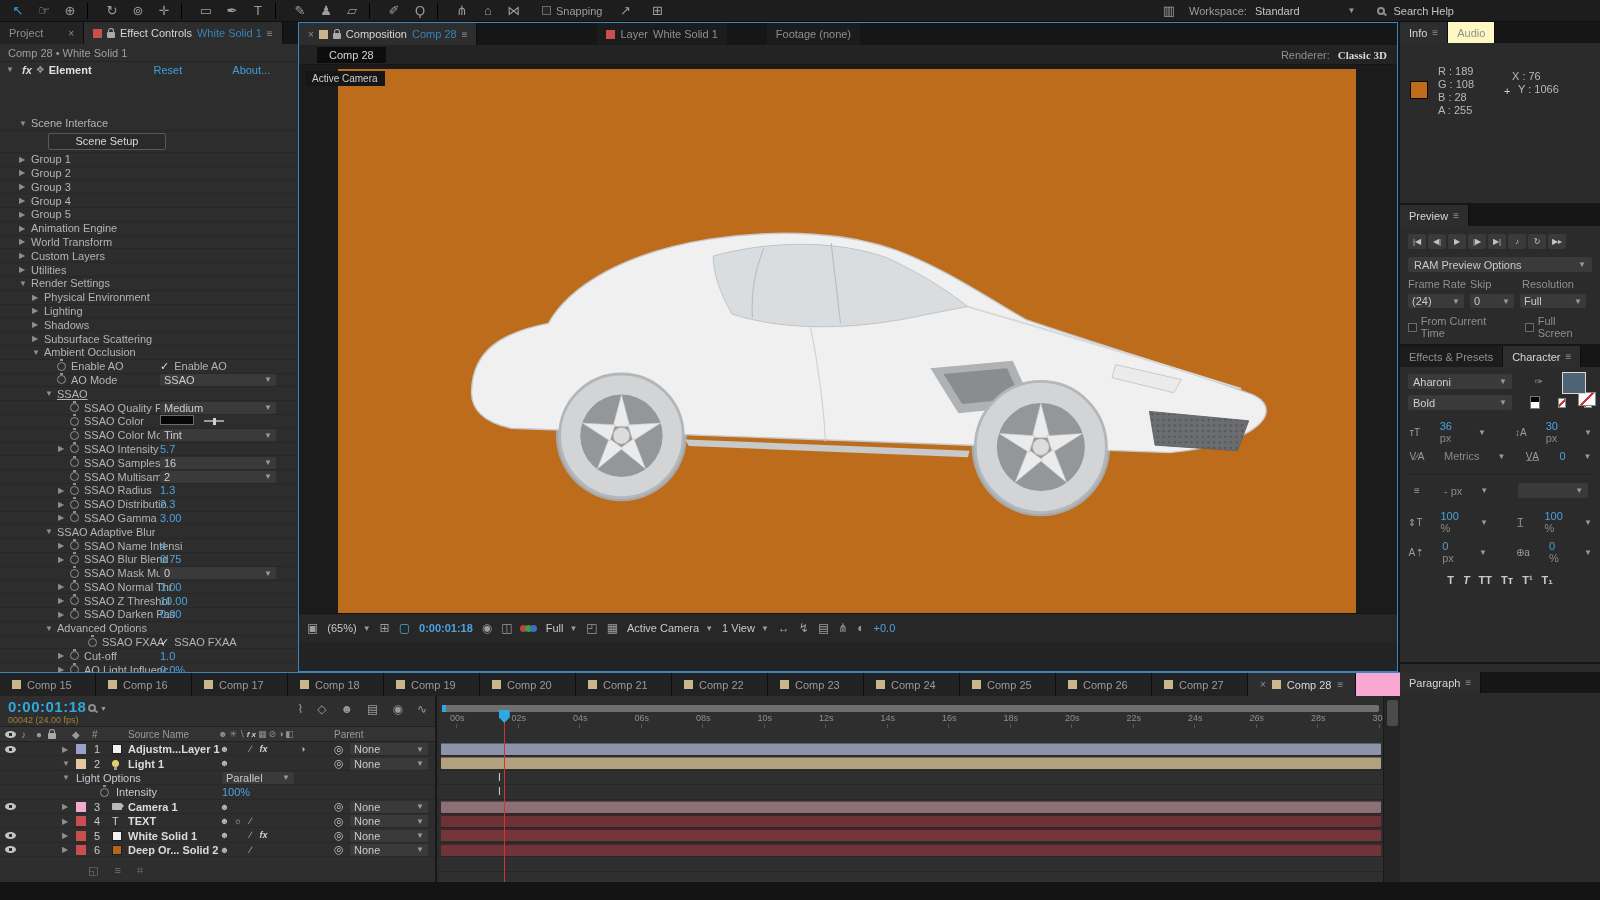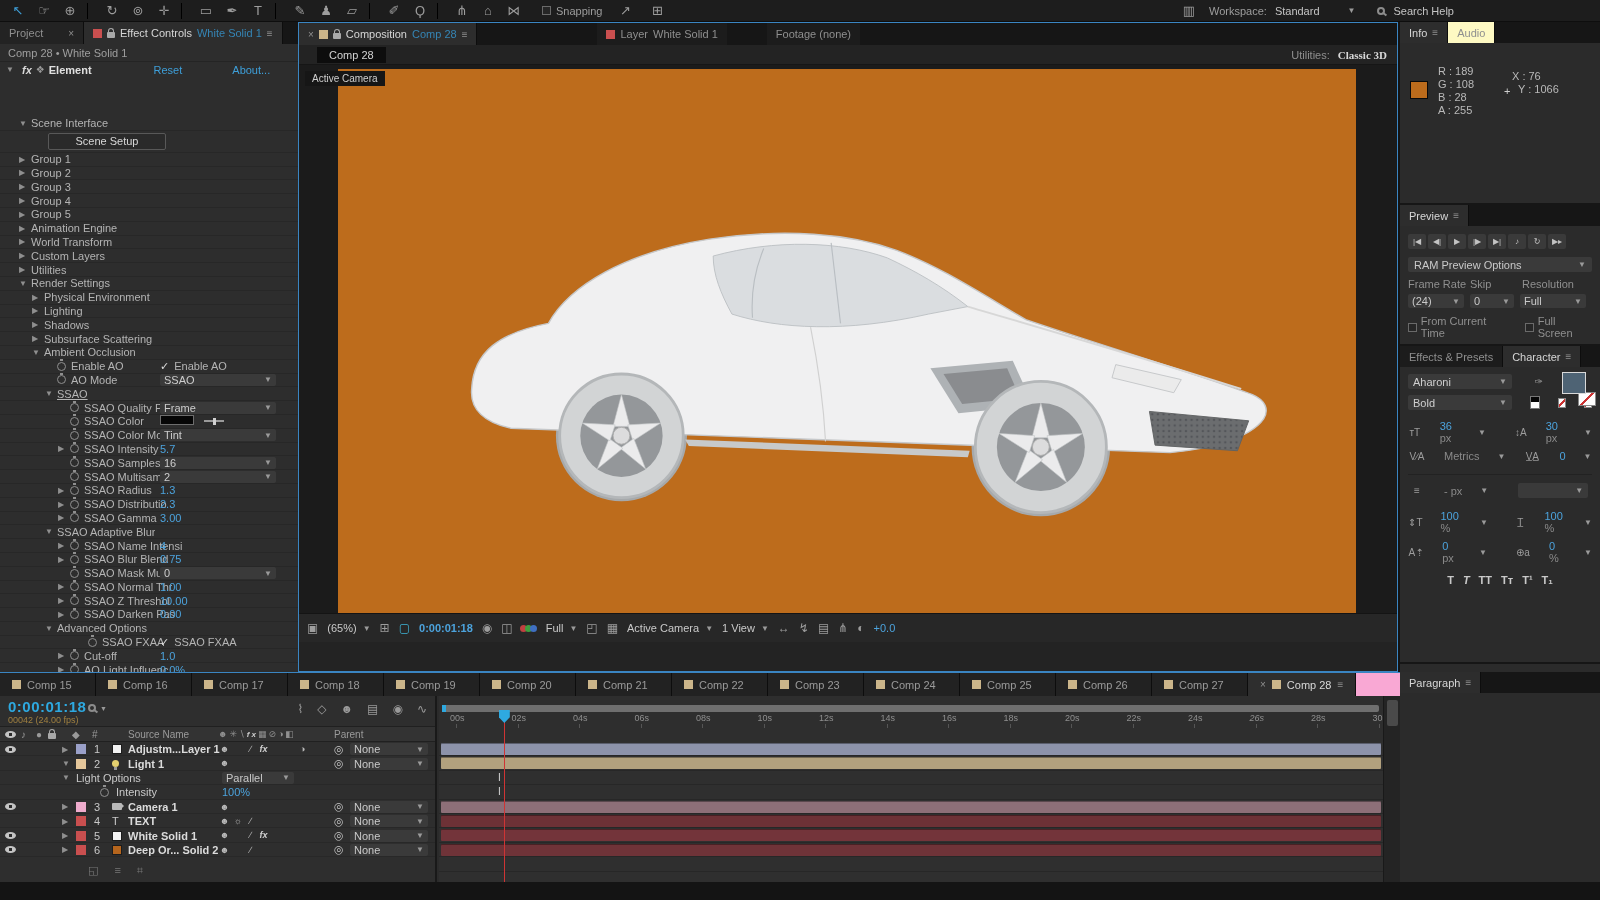--- a/index.html
+++ b/index.html
@@ -7,21 +7,21 @@
     -webkit-font-smoothing:antialiased;}
   *{box-sizing:border-box;}
   
   #toolbar{position:absolute;left:0;top:0;width:1600px;height:22px;background:#1d1d1d;border-bottom:1px solid #0e0e0e;display:flex;align-items:center;padding:0 6px;gap:2px;}
   .tool{width:24px;height:20px;display:flex;align-items:center;justify-content:center;color:#9d9d9d;font-size:13px;cursor:default;}
   .tool:first-child .tglyph{color:#3e9fd9;}
   .tsep{width:8px;height:16px;border-left:1px solid #000;margin:0 3px;}
   #snap-wrap{display:flex;align-items:center;gap:5px;margin-left:14px;color:#9d9d9d;}
   .chkbox{width:9px;height:9px;border:1px solid #6a6a6a;background:#262626;display:inline-block;}
   #tb-right{margin-left:auto;display:flex;align-items:center;gap:8px;color:#9d9d9d;}
-  .ws-dd{display:flex;align-items:center;gap:28px;color:#c4c4c4;}
+  .ws-dd{display:flex;align-items:center;gap:48px;color:#c4c4c4;}
   .mag{width:8px;height:8px;border:2px solid #8c8c8c;border-radius:50%;position:relative;display:inline-block;}
   .mag::after{content:"";position:absolute;width:5px;height:2px;background:#8c8c8c;right:-4px;bottom:-2px;transform:rotate(40deg);}
   
   .tabbar{height:22px;background:#161616;display:flex;align-items:stretch;}
   .tab{display:flex;align-items:center;gap:5px;padding:0 9px;color:#8f8f8f;background:#232323;border-right:1px solid #0d0d0d;white-space:nowrap;}
   .tab.active{background:#2d2d2d;color:#d6d6d6;}
   .tab .bluepart{color:#3585b5;}
   .menu-ico{color:#8f8f8f;font-size:10px;}
   .close-x{color:#8f8f8f;font-size:10px;}
   .sq{width:9px;height:9px;display:inline-block;}
@@ -339,21 +339,21 @@
       </div>
       <div class="ec-row" style="padding-left: 45px;">
         <span class="twirl">▼</span>
         <span class="ec-lab und">SSAO</span>
       </div>
       <div class="ec-row" style="padding-left: 58px;">
         <span class="twirl hid">▶</span>
         <span class="sw-ico"></span>
         <span class="ec-lab">SSAO Quality Pre</span>
         <span class="ec-ctl ec-dd">
-          <span>Frame</span>
+          <span>Medium</span>
           <span class="caret">▼</span>
         </span>
       </div>
       <div class="ec-row" style="padding-left: 58px;">
         <span class="twirl hid">▶</span>
         <span class="sw-ico"></span>
         <span class="ec-lab">SSAO Color</span>
         <span class="ec-ctl"><span class="colsw"></span><span class="colslider"></span></span>
       </div>
       <div class="ec-row" style="padding-left: 58px;">
@@ -493,21 +493,21 @@
       <span>Layer</span>
       <span>White Solid 1</span>
     </div>
     <div class="tab" style="background:#1c1c1c;border-right:none;margin-left:40px;">
       <span>Footage  (none)</span>
     </div>
   </div>
   <div id="comp-subtabrow">
     <div id="comp-subtab">Comp 28</div>
     <div id="renderer">
-      <span>Utilities:</span><b>Classic 3D</b>
+      <span>Renderer:</span><b>Classic 3D</b>
     </div>
   </div>
   <div id="viewport">
     <div id="active-cam-label">Active Camera</div>
     <div id="comp-orange" style="background: rgb(189, 108, 28);">
 
       <svg viewBox="0 0 940 380" style="position:absolute;left:70px;top:112px;width:880px;height:356px;">
         <defs>
           <pattern id="mesh" width="6" height="6" patternUnits="userSpaceOnUse">
             <rect width="6" height="6" fill="#6b6d6f"></rect>

